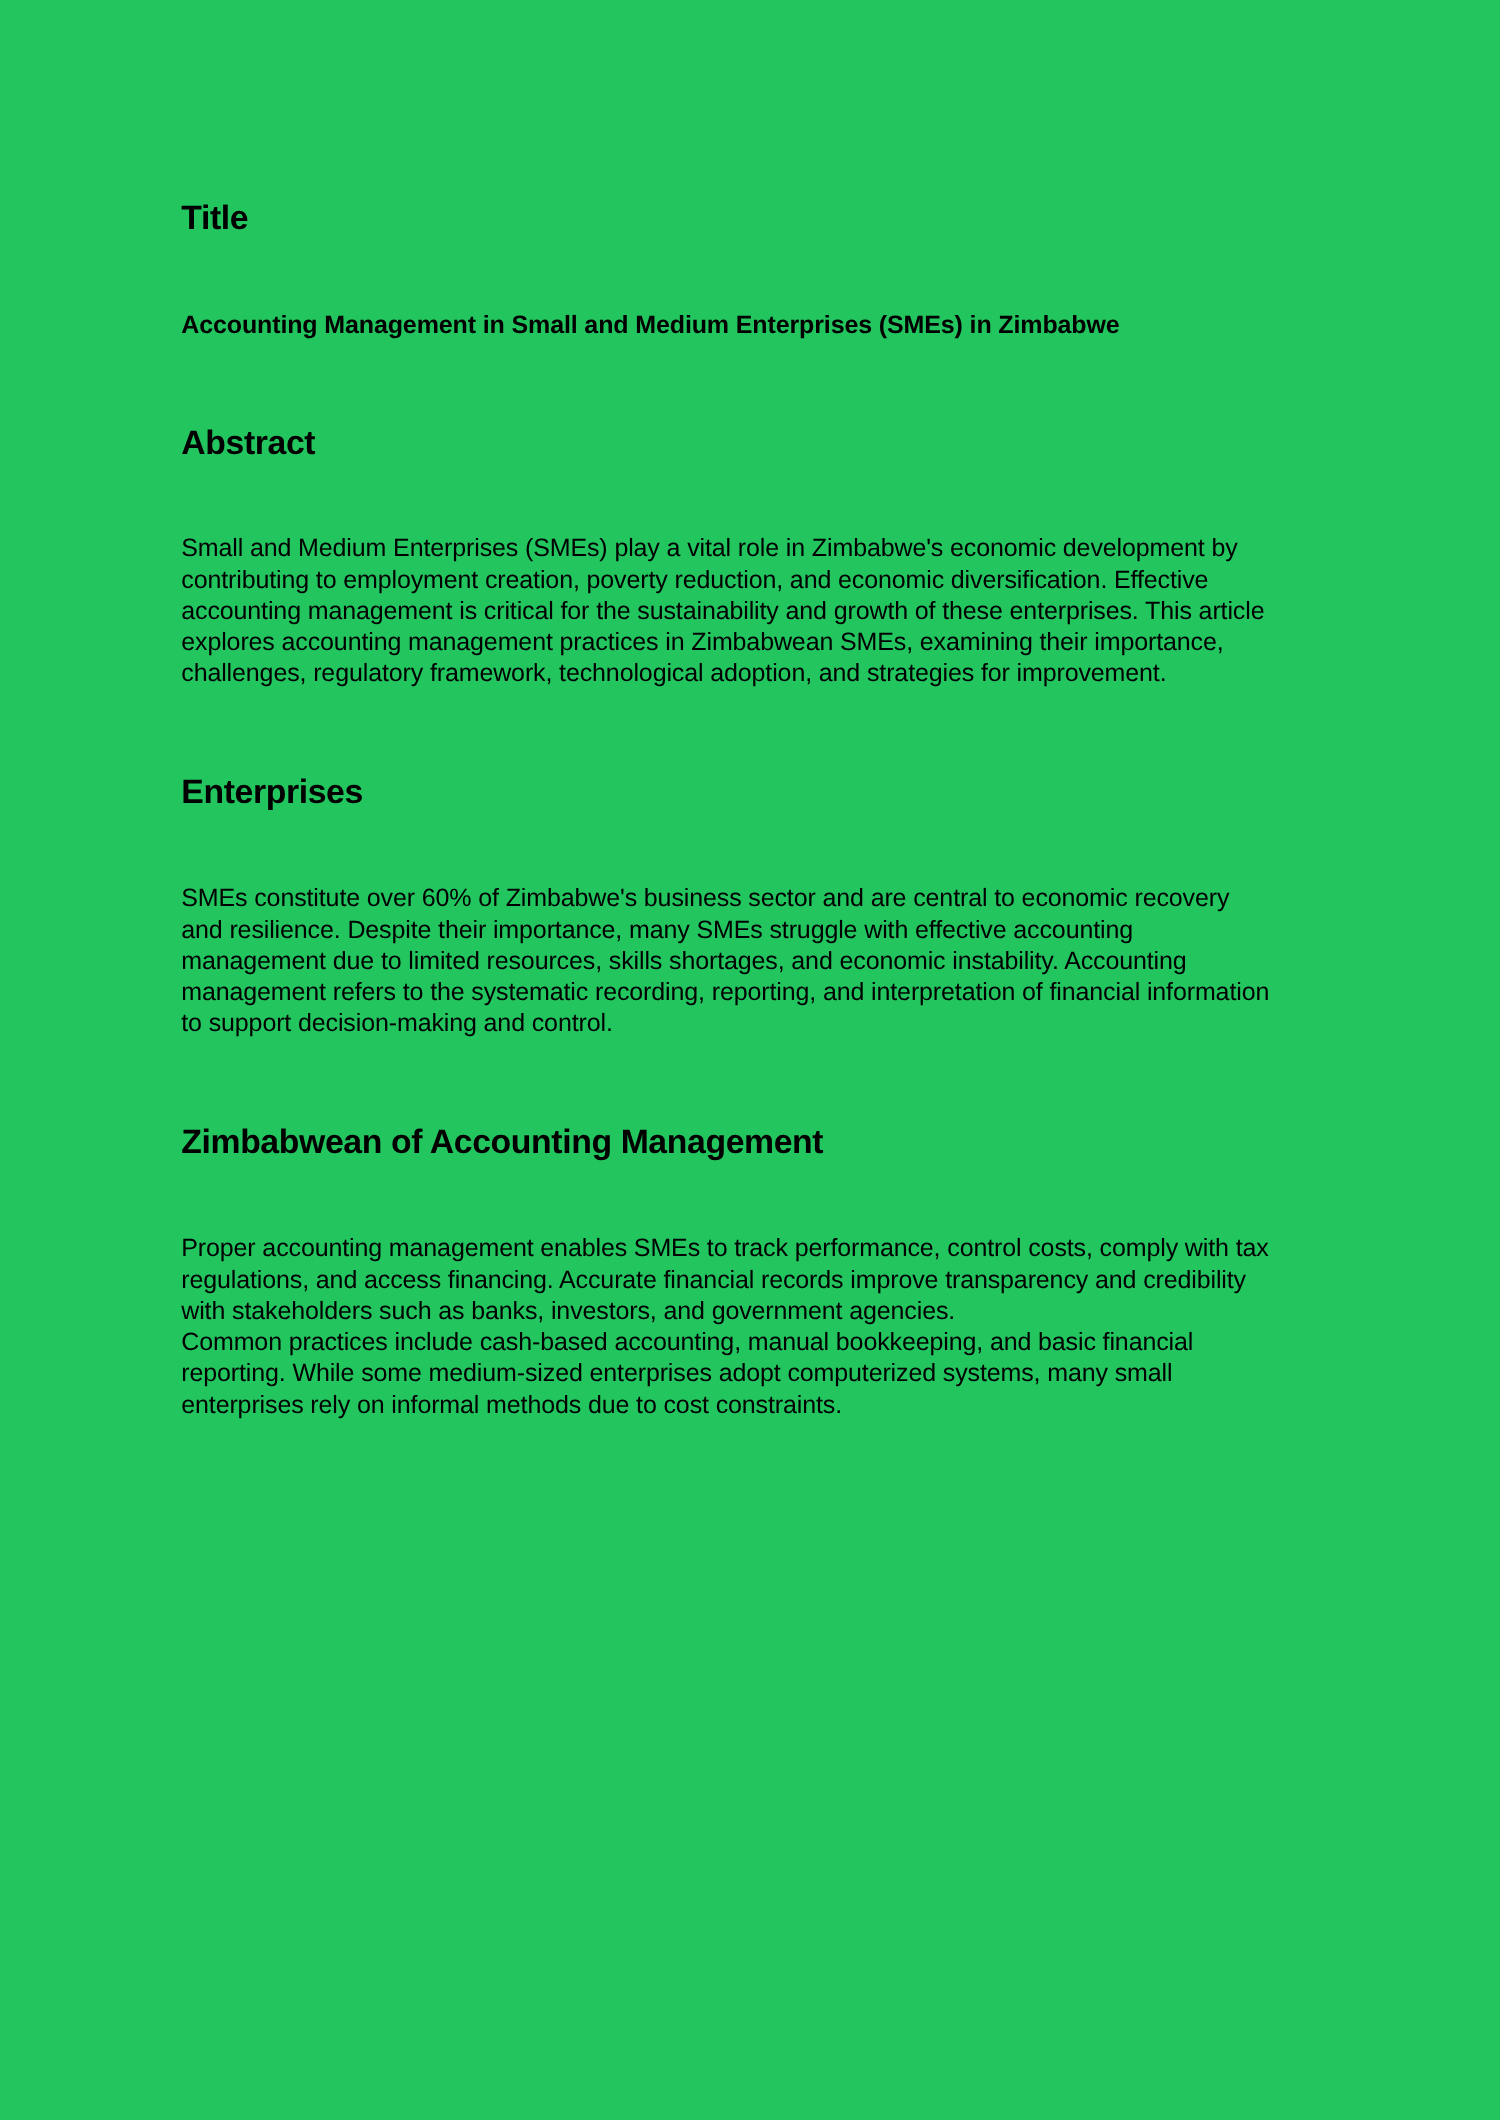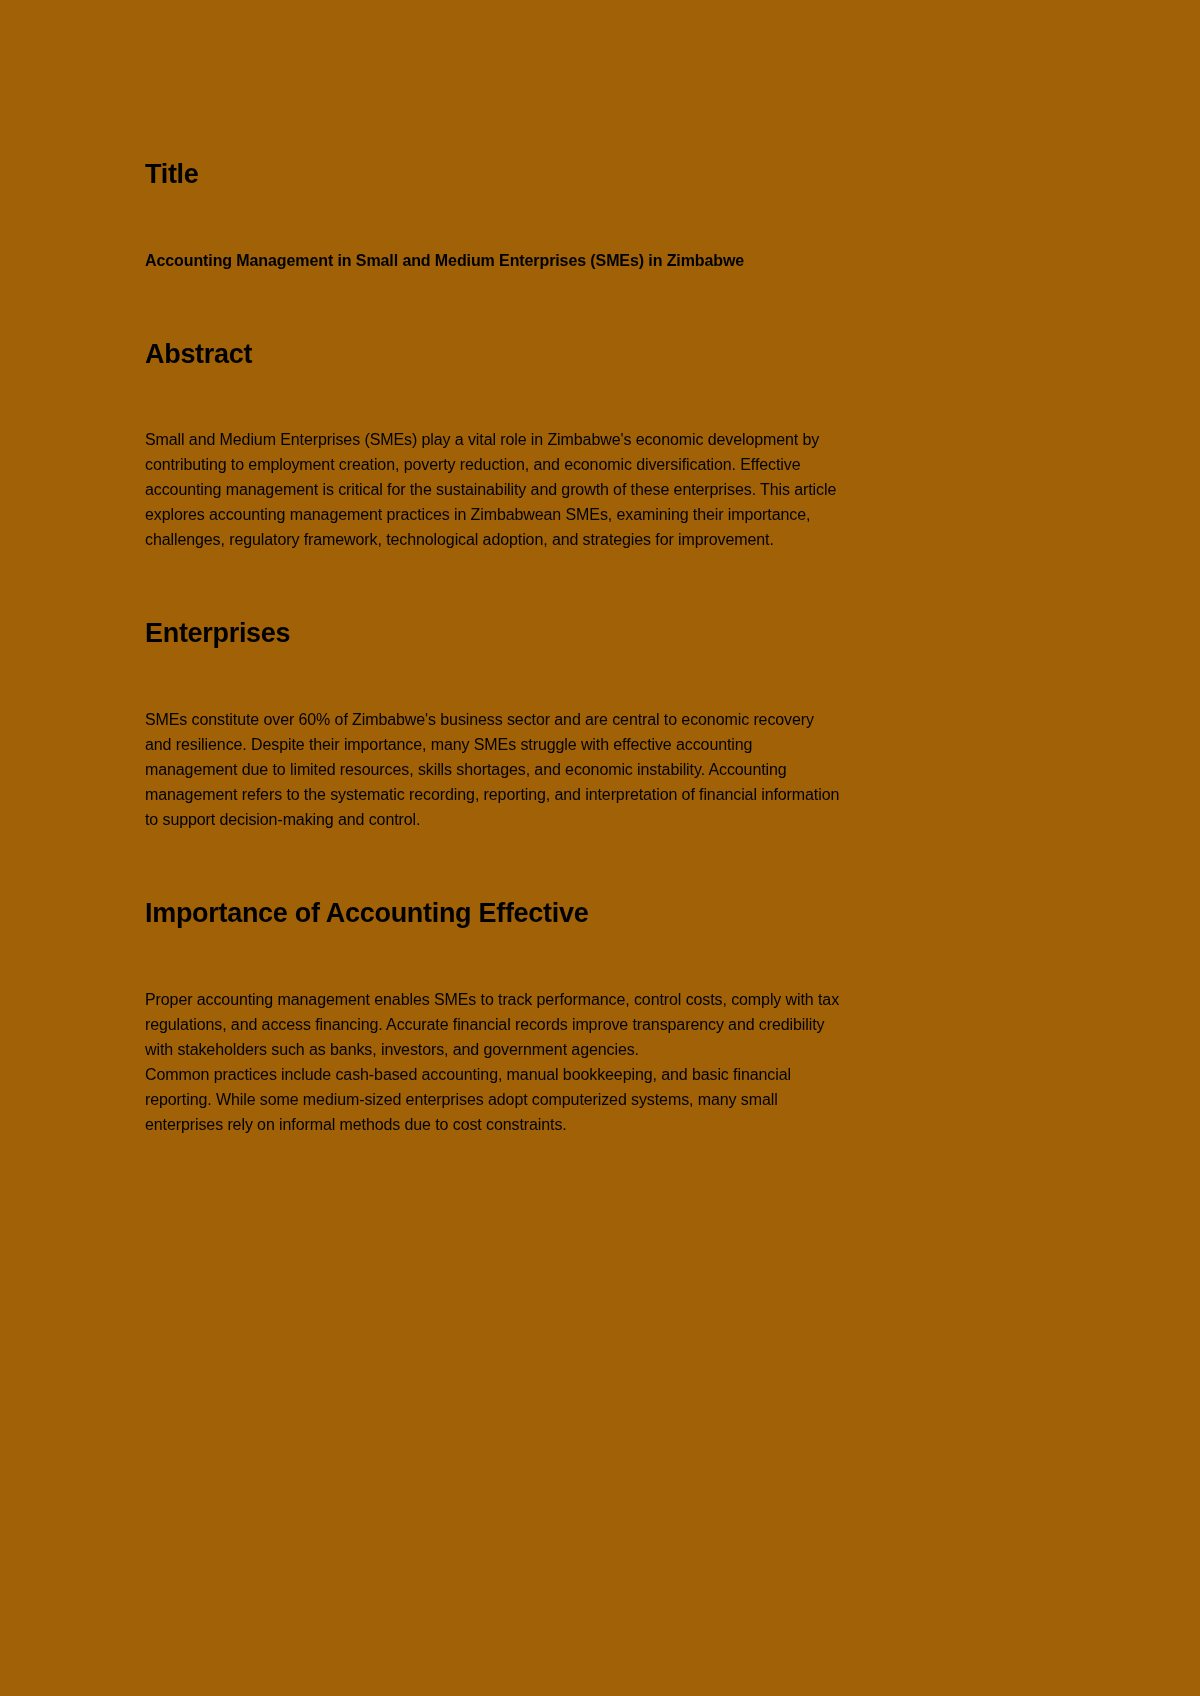--- a/index.html
+++ b/index.html
@@ -13,35 +13,35 @@
     font-family: "Liberation Sans", sans-serif;
     color: #000000;
     -webkit-font-smoothing: antialiased;
   }
   .page {
     box-sizing: border-box;
     width: 1200px;
     height: 1696px;
     padding: 160px 135px 0 145px;
     overflow: hidden;
-    background: #a16207;
+    background: #22c55e;
   }
   .doc-section { margin: 0; }
   .doc-heading {
     font-size: 27px;
     font-weight: 700;
     letter-spacing: -0.3px;
     line-height: 1.1;
     margin: 0 0 58px 0;
   }
   .doc-section + .doc-section .doc-heading {
     margin-top: 67px;
   }
   .doc-paragraph {
-    font-size: 16px;
+    font-size: 20px;
     line-height: 25px;
     letter-spacing: -0.1px;
     margin: 0;
     white-space: pre-line;
     max-width: 925px;
   }
   .doc-paragraph.bold {
     font-weight: 700;
   }
 </style>
@@ -67,21 +67,21 @@
   <section class="doc-section">
     <h2 class="doc-heading">Enterprises</h2>
     <p class="doc-paragraph">SMEs constitute over 60% of Zimbabwe's business sector and are central to economic recovery
 and resilience. Despite their importance, many SMEs struggle with effective accounting
 management due to limited resources, skills shortages, and economic instability. Accounting
 management refers to the systematic recording, reporting, and interpretation of financial information
 to support decision-making and control.</p>
   </section>
 
   <section class="doc-section">
-    <h2 class="doc-heading">Importance of Accounting Effective</h2>
+    <h2 class="doc-heading">Zimbabwean of Accounting Management</h2>
     <p class="doc-paragraph">Proper accounting management enables SMEs to track performance, control costs, comply with tax
 regulations, and access financing. Accurate financial records improve transparency and credibility
 with stakeholders such as banks, investors, and government agencies.</p>
   </section>
 
   <section class="doc-section">
     <p class="doc-paragraph">Common practices include cash-based accounting, manual bookkeeping, and basic financial
 reporting. While some medium-sized enterprises adopt computerized systems, many small
 enterprises rely on informal methods due to cost constraints.</p>
   </section>

